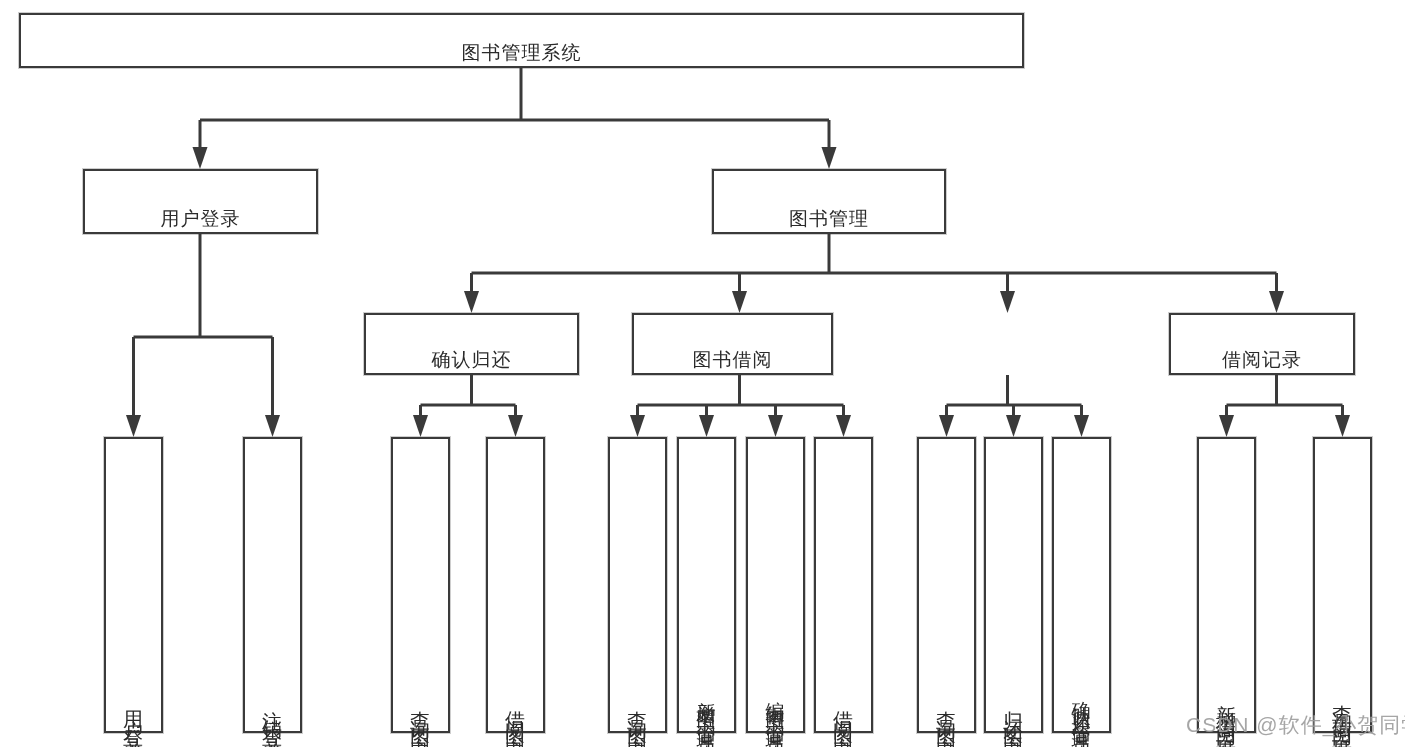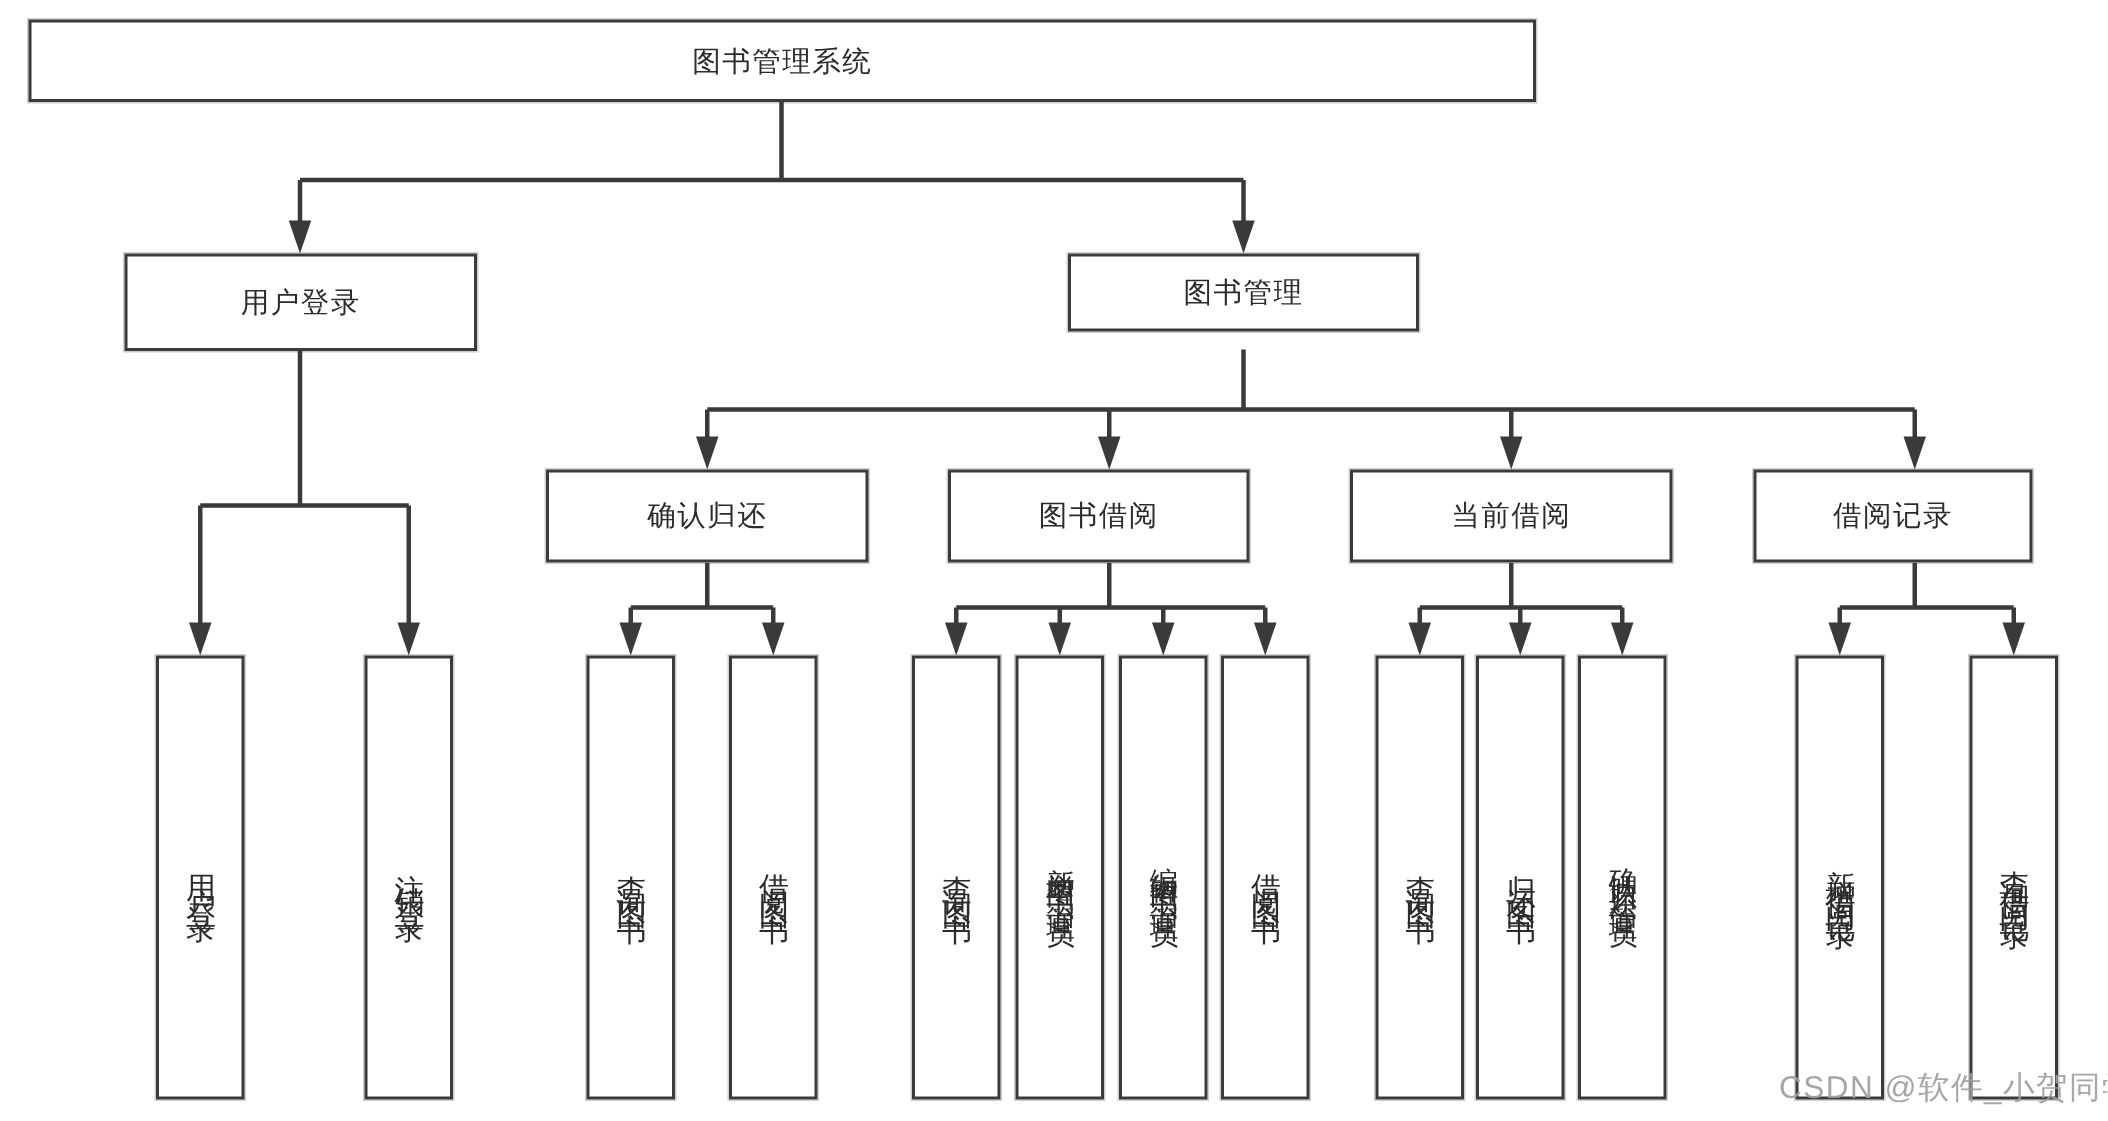--- a/index.html
+++ b/index.html
@@ -9,21 +9,21 @@
     background:#ffffff;
     font-family:"Liberation Sans","DejaVu Sans",sans-serif;
     overflow:hidden;
   }
   .node{
     position:absolute;
     box-sizing:border-box;
     background:#ffffff;
     border:2px solid #3a3a3a;
     box-shadow:0 0 0 1px rgba(58,58,58,.25);
-    display:flex;align-items:center;justify-content:center;
+    display:flex;align-items:flex-end;justify-content:center;
     color:#2b2b2b;
     z-index:2;
   }
   .hnode{
     font-size:19px;
     letter-spacing:1px;
     white-space:nowrap;
   }
   .vnode{
     font-size:20px;
@@ -121,32 +121,29 @@
     <polygon points="1335,415 1350,415 1342.5,437"></polygon>
   </svg>
 
   <div class="node hnode" style="left:19px;top:13px;width:1005px;height:55px;">
     <span>图书管理系统</span>
   </div>
 
   <div class="node hnode" style="left:83px;top:169px;width:235px;height:65px;">
     <span>用户登录</span>
   </div>
-  <div class="node hnode" style="left:712px;top:169px;width:234px;height:52px;">
+  <div class="node hnode" style="left:712px;top:169px;width:234px;height:65px;">
     <span>图书管理</span>
   </div>
 
   <div class="node hnode" style="left:364px;top:313px;width:215px;height:62px;">
     <span>确认归还</span>
   </div>
   <div class="node hnode" style="left:632px;top:313px;width:201px;height:62px;">
     <span>图书借阅</span>
-  </div>
-  <div class="node hnode" style="left:900px;top:313px;width:215px;height:62px;">
-    <span>当前借阅</span>
   </div>
   <div class="node hnode" style="left:1169px;top:313px;width:186px;height:62px;">
     <span>借阅记录</span>
   </div>
 
   <div class="node vnode" style="left:104px;top:437px;width:59px;height:296px;">
     <span class="vtext">用户登录</span>
   </div>
   <div class="node vnode" style="left:243px;top:437px;width:59px;height:296px;">
     <span class="vtext">注销登录</span>

